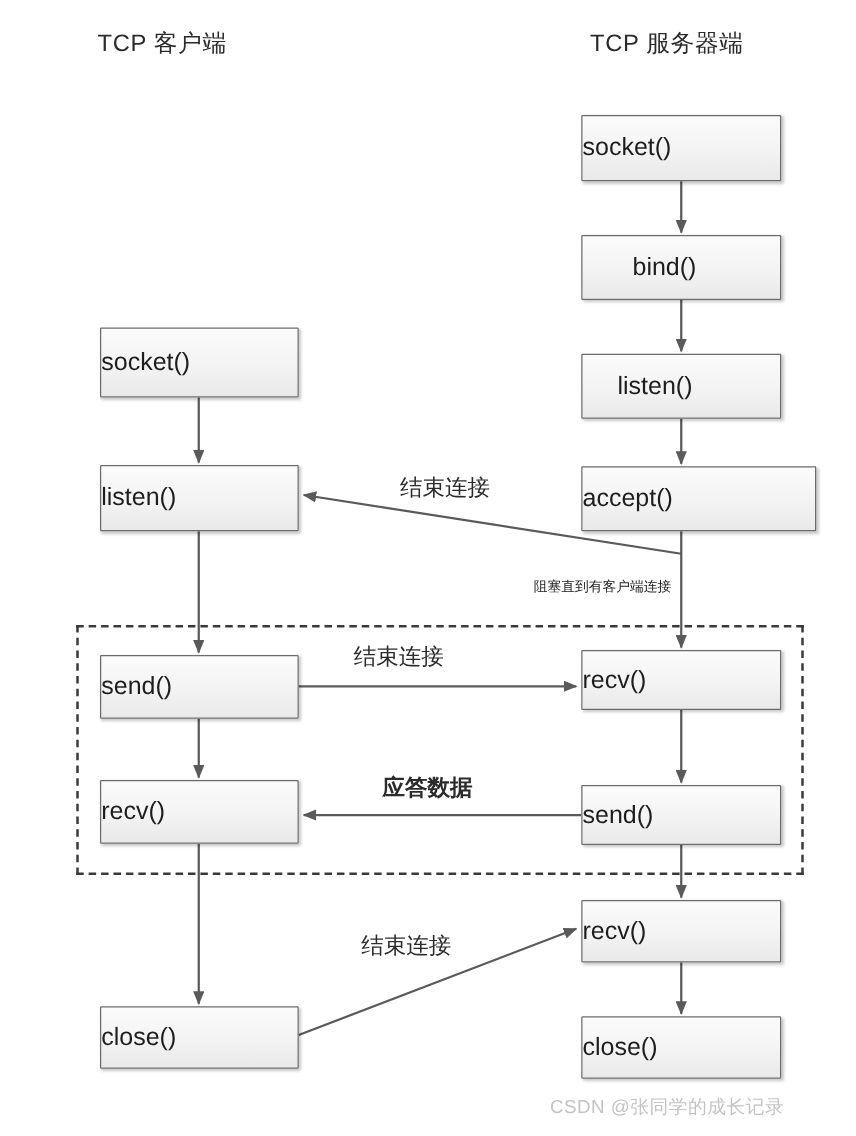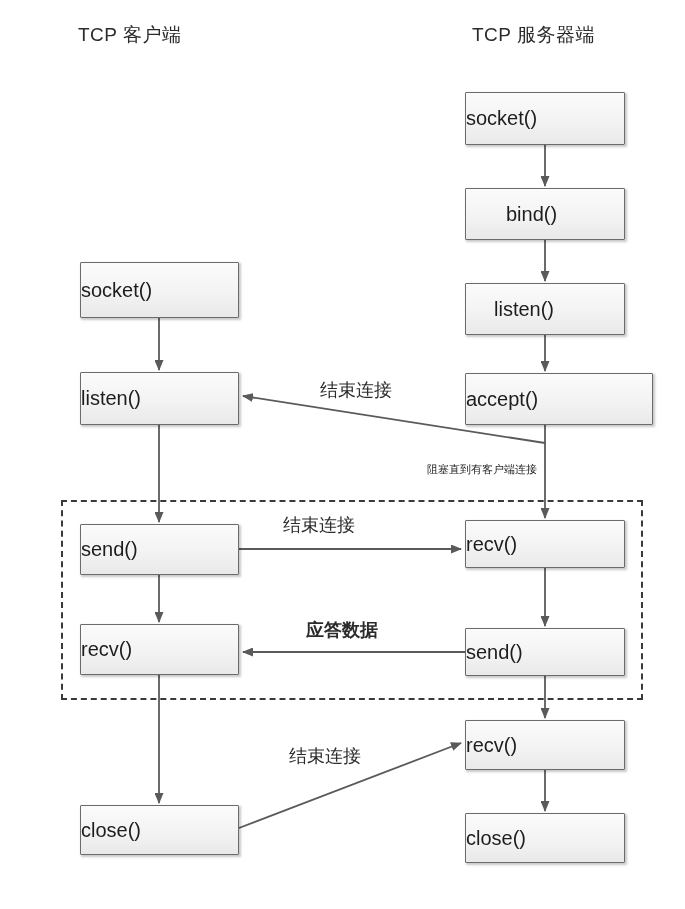--- a/index.html
+++ b/index.html
@@ -157,14 +157,15 @@
       <div class="edge-label" style="left: 320px; top: 378px;">结束连接</div>
       <div class="edge-label" style="left: 283px; top: 513px;">结束连接</div>
       <div class="edge-label" style="left: 306px; top: 618px; font-weight: bold;">应答数据</div>
       <div class="edge-label" style="left: 289px; top: 744px; text-align: right;">结束连接</div>
     </div>
 
   <div id="notes">
       <div class="note" style="left: 427px; top: 462px;">阻塞直到有客户端连接</div>
     </div>
 
+  <div class="watermark" id="watermark" style="left: 440px; top: 876px;">CSDN @张同学的成长记录</div>
 
 </div>
 
 </body></html>

